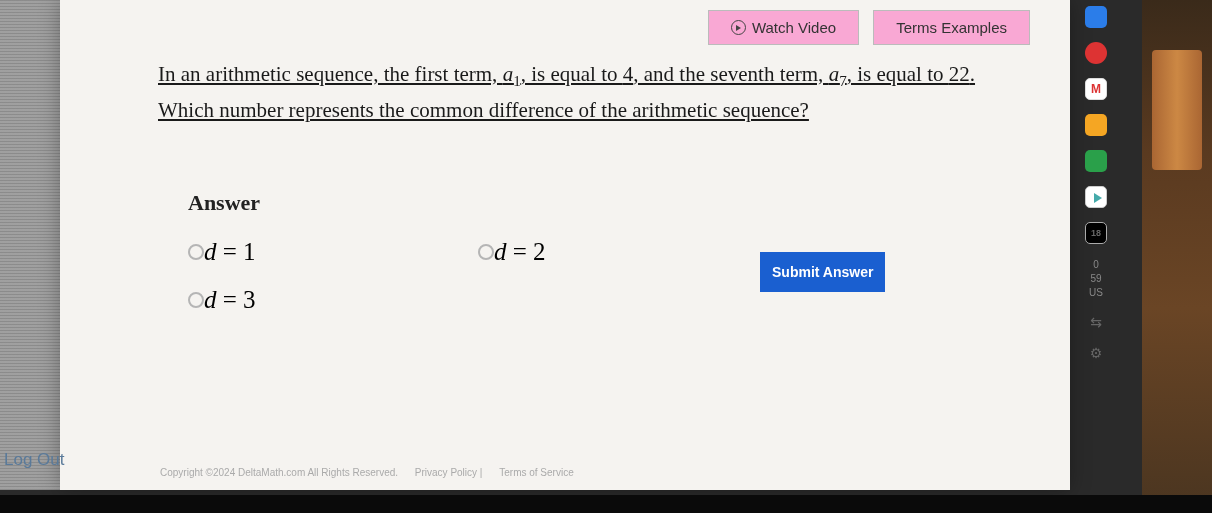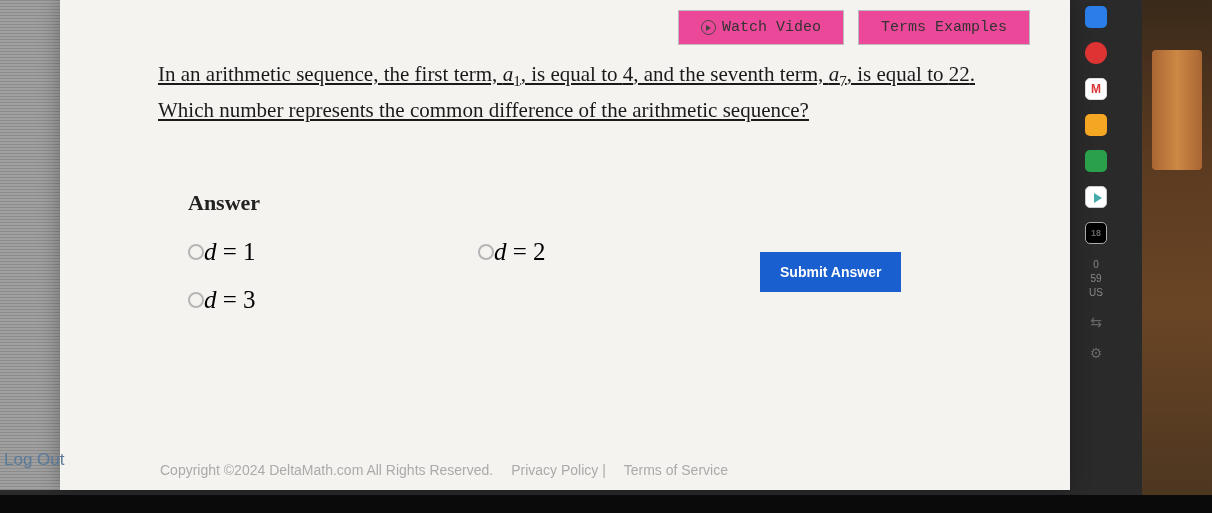--- a/index.html
+++ b/index.html
@@ -28,23 +28,23 @@
     }
     .header-row {
       position: absolute;
       top: 10px;
       right: 40px;
       display: flex;
       gap: 14px;
     }
     .btn-outline {
       border: 1px solid #bbb;
-      background: #ec4899;
+      background: #f9a8d4;
       padding: 8px 22px;
-      font-family: Liberation Mono, monospace;
+      font-family: Liberation Sans, sans-serif;
       font-size: 15px;
       color: #333;
       display: flex;
       align-items: center;
       gap: 6px;
       cursor: pointer;
     }
     .btn-outline .play-circle {
       display: inline-flex;
       width: 15px; height: 15px;
@@ -104,41 +104,41 @@
       flex-shrink: 0;
     }
     .option .eq { font-style: normal; }
     .submit-btn {
       position: absolute;
       top: 252px;
       left: 700px;
       background: #1a5fd0;
       color: #fff;
       border: none;
-      padding: 12px 20px;
+      padding: 12px 12px;
       font-family: Arial, sans-serif;
       font-size: 14px;
       font-weight: bold;
       cursor: pointer;
     }
     .logout {
       position: absolute;
       left: 4px;
       top: 450px;
       font-family: Arial, sans-serif;
       font-size: 17px;
       color: #5a7a9a;
       cursor: pointer;
     }
     .footer {
       position: absolute;
       bottom: 12px;
       left: 100px;
       font-family: Arial, sans-serif;
-      font-size: 14px;
+      font-size: 10px;
       color: #aaa;
     }
     .footer a { color: #aaa; text-decoration: none; margin-left: 14px; cursor: pointer; }
     
     .icon-strip {
       position: absolute;
       top: 6px;
       left: 1082px;
       width: 28px;
       display: flex;

